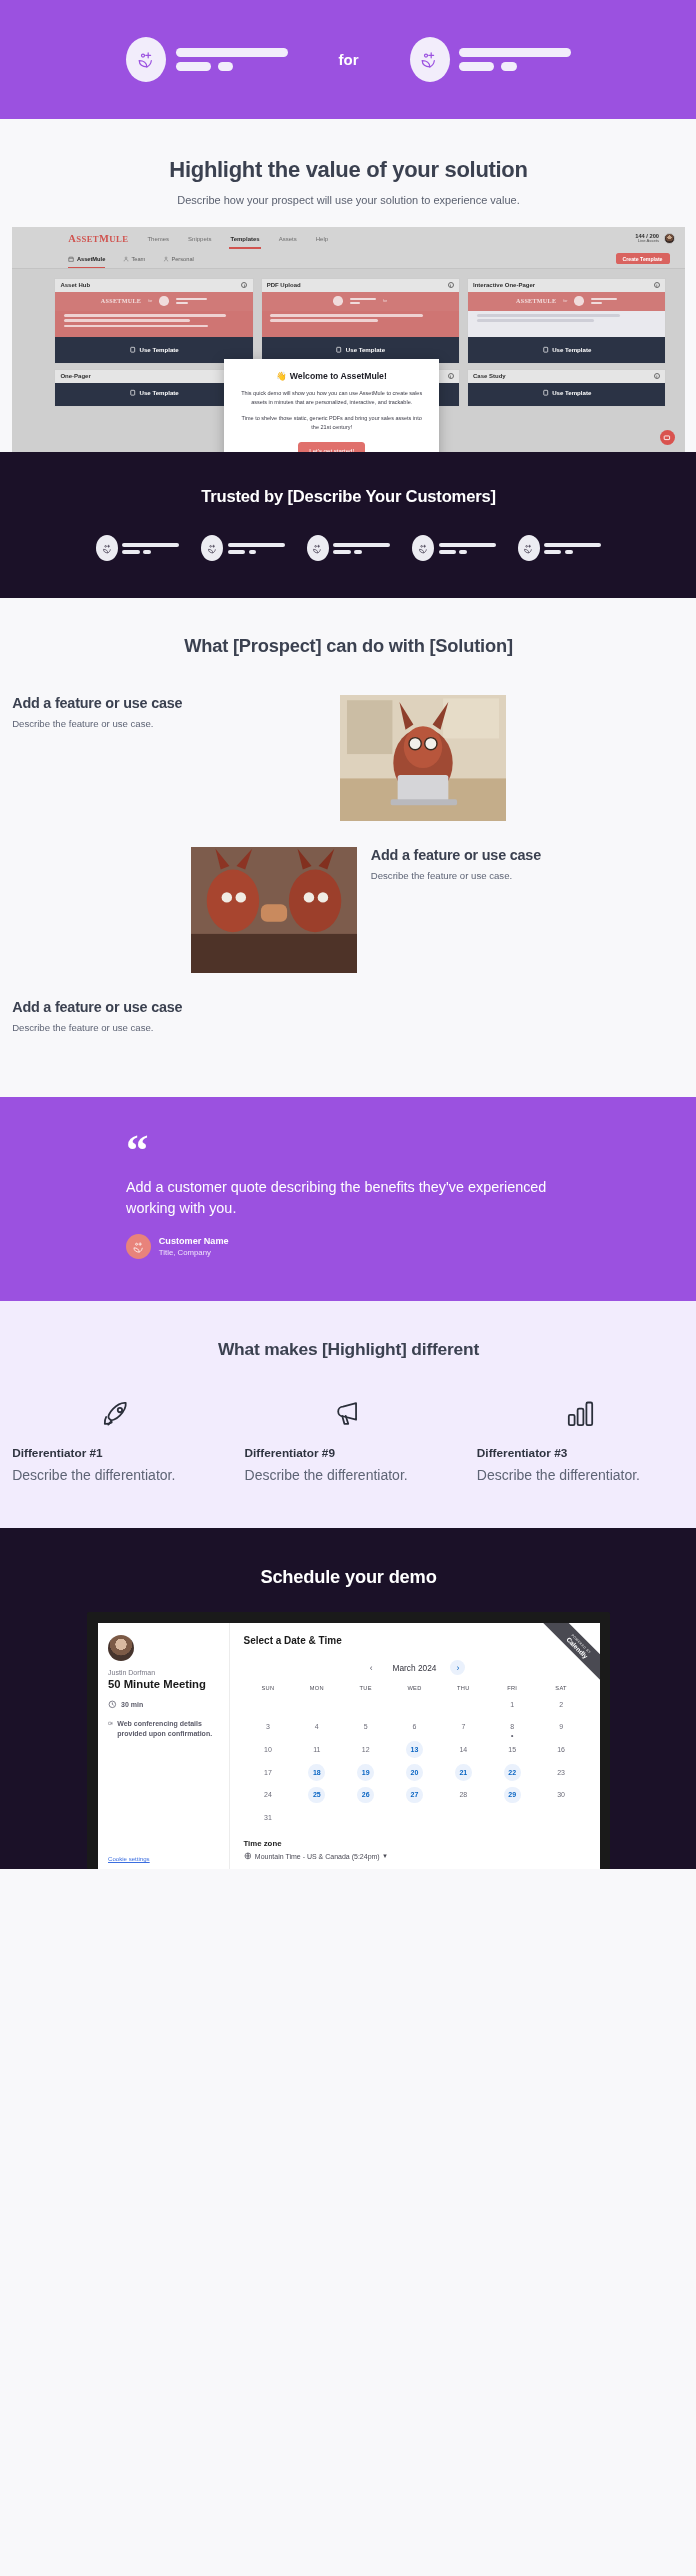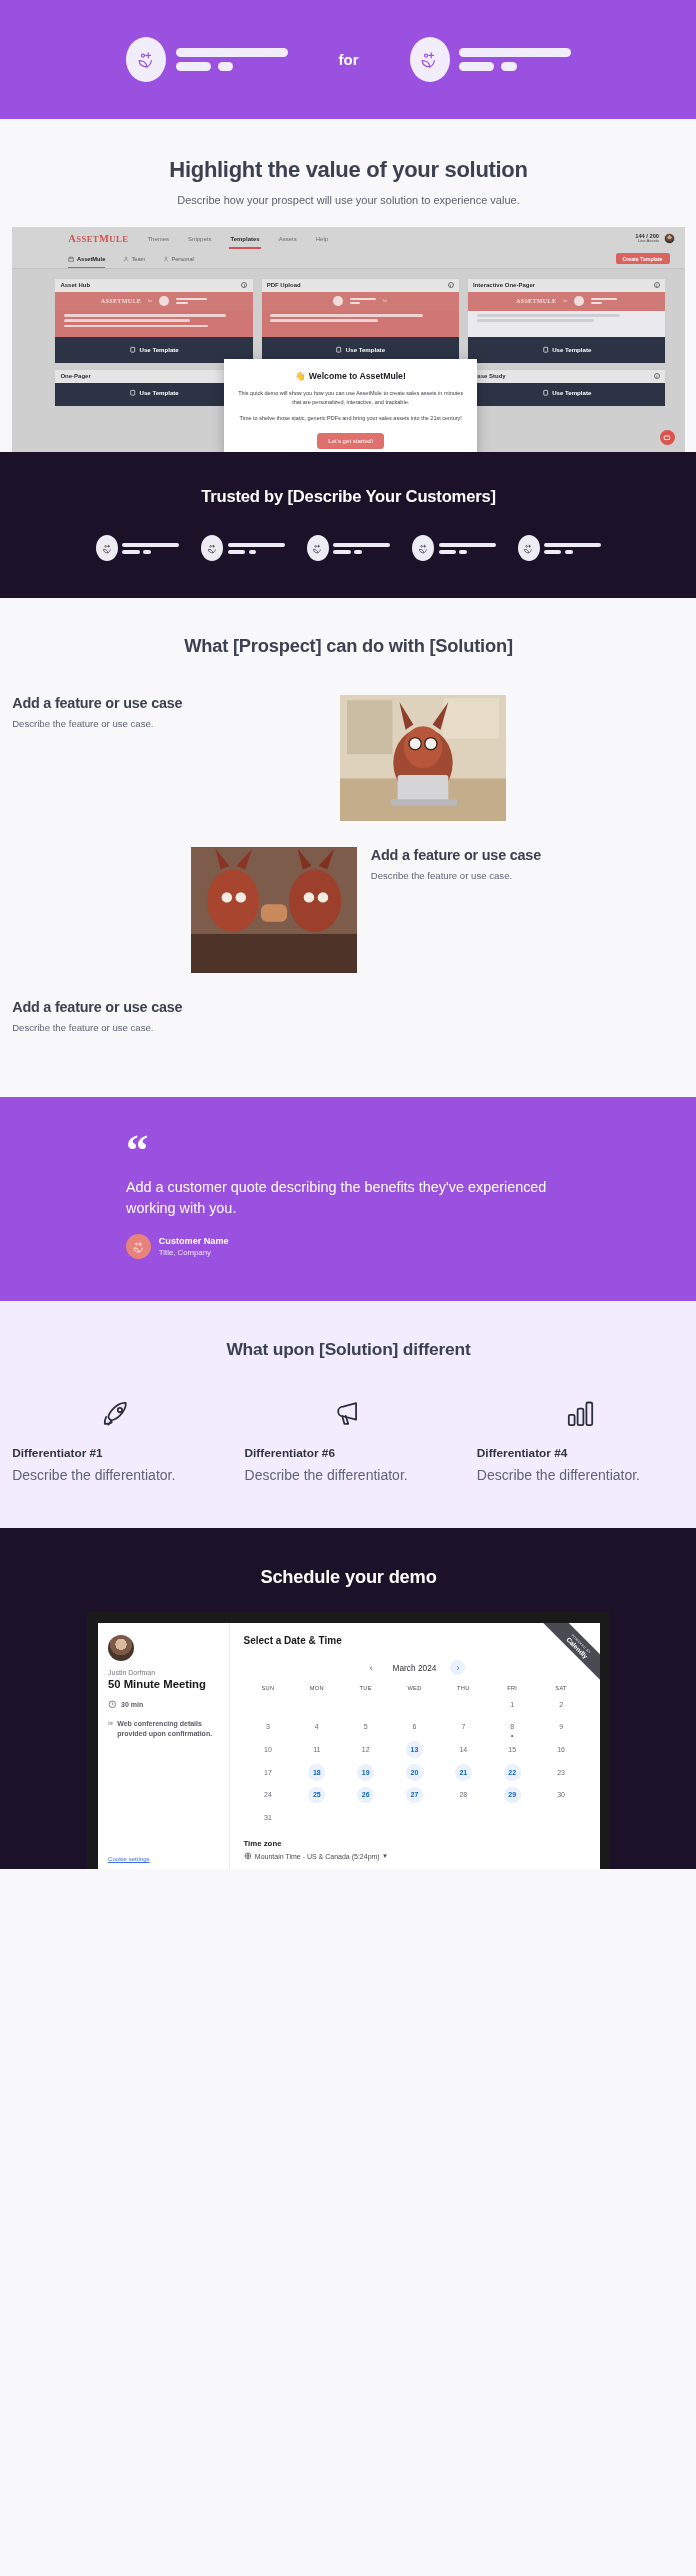--- a/index.html
+++ b/index.html
@@ -548,21 +548,21 @@
           </div>
         </div>
       </div>
 
       <div class="chat-bubble">
         <svg width="7.8" height="7.8" viewBox="0 0 16 16" fill="none" stroke="#fff" stroke-width="1.8">
             <rect x="2.5" y="4" width="11" height="7.5" rx="1.2"></rect>
           </svg>
       </div>
 
-      <div style="position:absolute;left:212px;top:132px;width:253px;background:#fff;box-shadow:0 1.7px 12.2px rgba(0,0,0,.25);padding:12.2px 14px 7px;text-align:center;">
+      <div style="position:absolute;left:212px;top:132px;width:215px;background:#fff;box-shadow:0 1.7px 12.2px rgba(0,0,0,.25);padding:12.2px 14px 7px;text-align:center;">
         <div style="font-size:8.7px;font-weight:700;color:#1c1c24;">
           <span>👋</span>
           <span>Welcome to AssetMule!</span>
         </div>
         <div style="font-size:5.5px;color:#3a3a46;line-height:1.65;margin-top:7.8px;">This quick demo will show you how you can use AssetMule to create sales assets in minutes that are personalized, interactive, and trackable.</div>
         <div style="font-size:5.5px;color:#3a3a46;line-height:1.65;margin-top:7px;">Time to shelve those static, generic PDFs and bring your sales assets into the 21st century!</div>
         <div style="display:inline-block;background:#e0706c;color:#fff;font-size:6.1px;padding:4.4px 11.3px;border-radius:3.5px;margin-top:9.6px;">Let's get started!</div>
         
       </div>
     </div>
@@ -740,53 +740,53 @@
         </div>
         <div>
           <div class="q-name">Customer Name</div>
           <div class="q-title">Title, Company</div>
         </div>
       </div>
     </div>
   </div>
 
   <div class="diff-sec">
-    <h2>What upon [Solution] different</h2>
+    <h2>What makes [Highlight] different</h2>
     <div class="diff-grid">
       <div class="diff-col">
         <div class="diff-icon">
           <svg width="33" height="33" viewBox="0 0 24 24" fill="none" stroke="#2b2f3a" stroke-width="1.3" stroke-linecap="round" stroke-linejoin="round">
             <path d="M4.5 14.5c-1.2 2.2-1 5-1 5s2.8.2 5-1"></path>
             <path d="M8.5 17.5L6.5 15.5c-1-1 .3-4.2 3-6.9 2.8-2.8 6.5-4.6 9.2-4.3.3 2.7-1.5 6.4-4.3 9.2-2.7 2.7-5.9 4-6.9 3z"></path>
             <circle cx="14.5" cy="9.5" r="1.6"></circle>
             <path d="M6 20l2-2"></path>
           </svg>
         </div>
         <h3>Differentiator #1</h3>
         <p>Describe the differentiator.</p>
       </div>
       <div class="diff-col">
         <div class="diff-icon">
           <svg width="33" height="33" viewBox="0 0 24 24" fill="none" stroke="#2b2f3a" stroke-width="1.3" stroke-linecap="round" stroke-linejoin="round">
             <path d="M17.5 4.5v12L8 14c-2 0-3.5-1.6-3.5-3.5S6 7 8 7z"></path>
             <path d="M7.5 14l1.5 5.5h2.8L10 13.8"></path>
           </svg>
         </div>
-        <h3>Differentiator #6</h3>
+        <h3>Differentiator #9</h3>
         <p>Describe the differentiator.</p>
       </div>
       <div class="diff-col">
         <div class="diff-icon">
           <svg width="33" height="33" viewBox="0 0 24 24" fill="none" stroke="#2b2f3a" stroke-width="1.3" stroke-linejoin="round">
             <rect x="3.5" y="13" width="4.2" height="7.5" rx="1"></rect>
             <rect x="9.9" y="8.5" width="4.2" height="12" rx="1"></rect>
             <rect x="16.3" y="4" width="4.2" height="16.5" rx="1"></rect>
           </svg>
         </div>
-        <h3>Differentiator #4</h3>
+        <h3>Differentiator #3</h3>
         <p>Describe the differentiator.</p>
       </div>
     </div>
   </div>
 
   <div class="sched">
     <h2>Schedule your demo</h2>
 
     <div class="cal-wrap">
       <div class="calendly">

